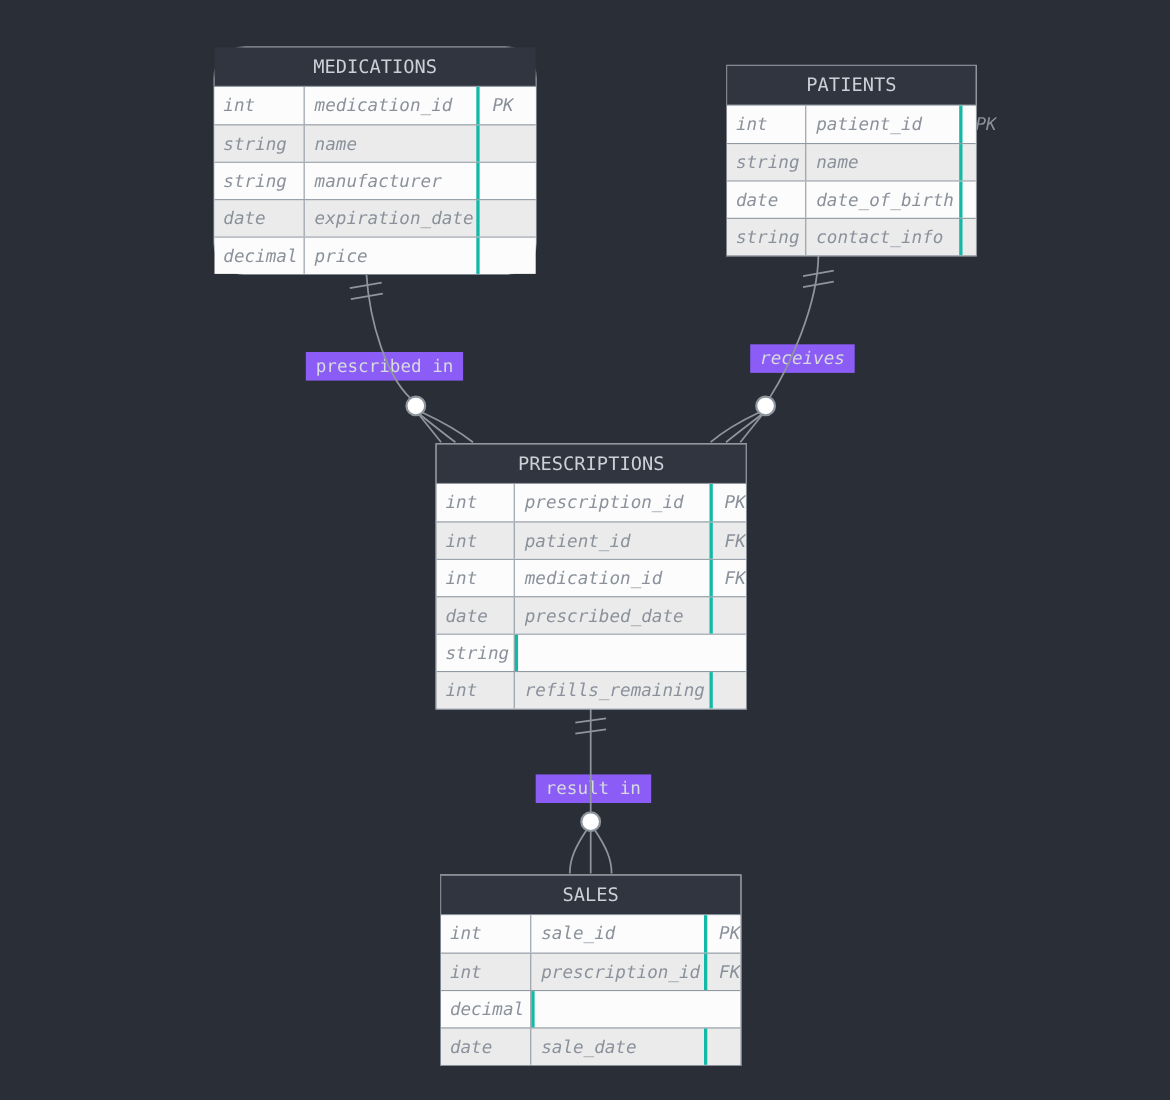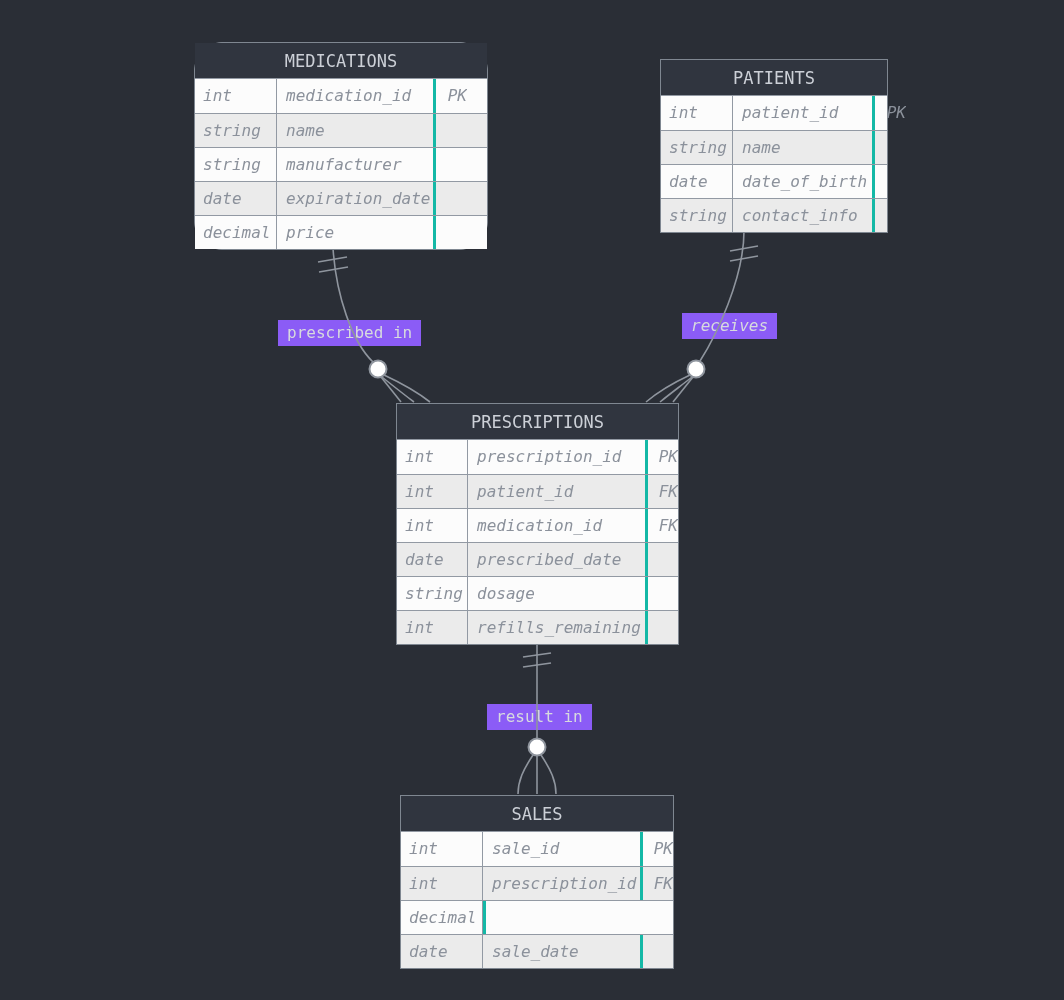--- a/index.html
+++ b/index.html
@@ -179,21 +179,20 @@
         <div class="cell attr">medication_id</div>
         <div class="cell key">FK</div>
       </div>
       <div class="entity-row alt">
         <div class="cell type">date</div>
         <div class="cell attr">prescribed_date</div>
         <div class="cell key"></div>
       </div>
       <div class="entity-row">
         <div class="cell type">string</div>
-        <div class="cell attr">dosage</div>
         <div class="cell key"></div>
       </div>
       <div class="entity-row alt">
         <div class="cell type">int</div>
         <div class="cell attr">refills_remaining</div>
         <div class="cell key"></div>
       </div>
     </div>
 
   <div class="entity" style="left:400px; top:795px; width:274px; --c1:82px; --c2:157px; --c3:33px;">

